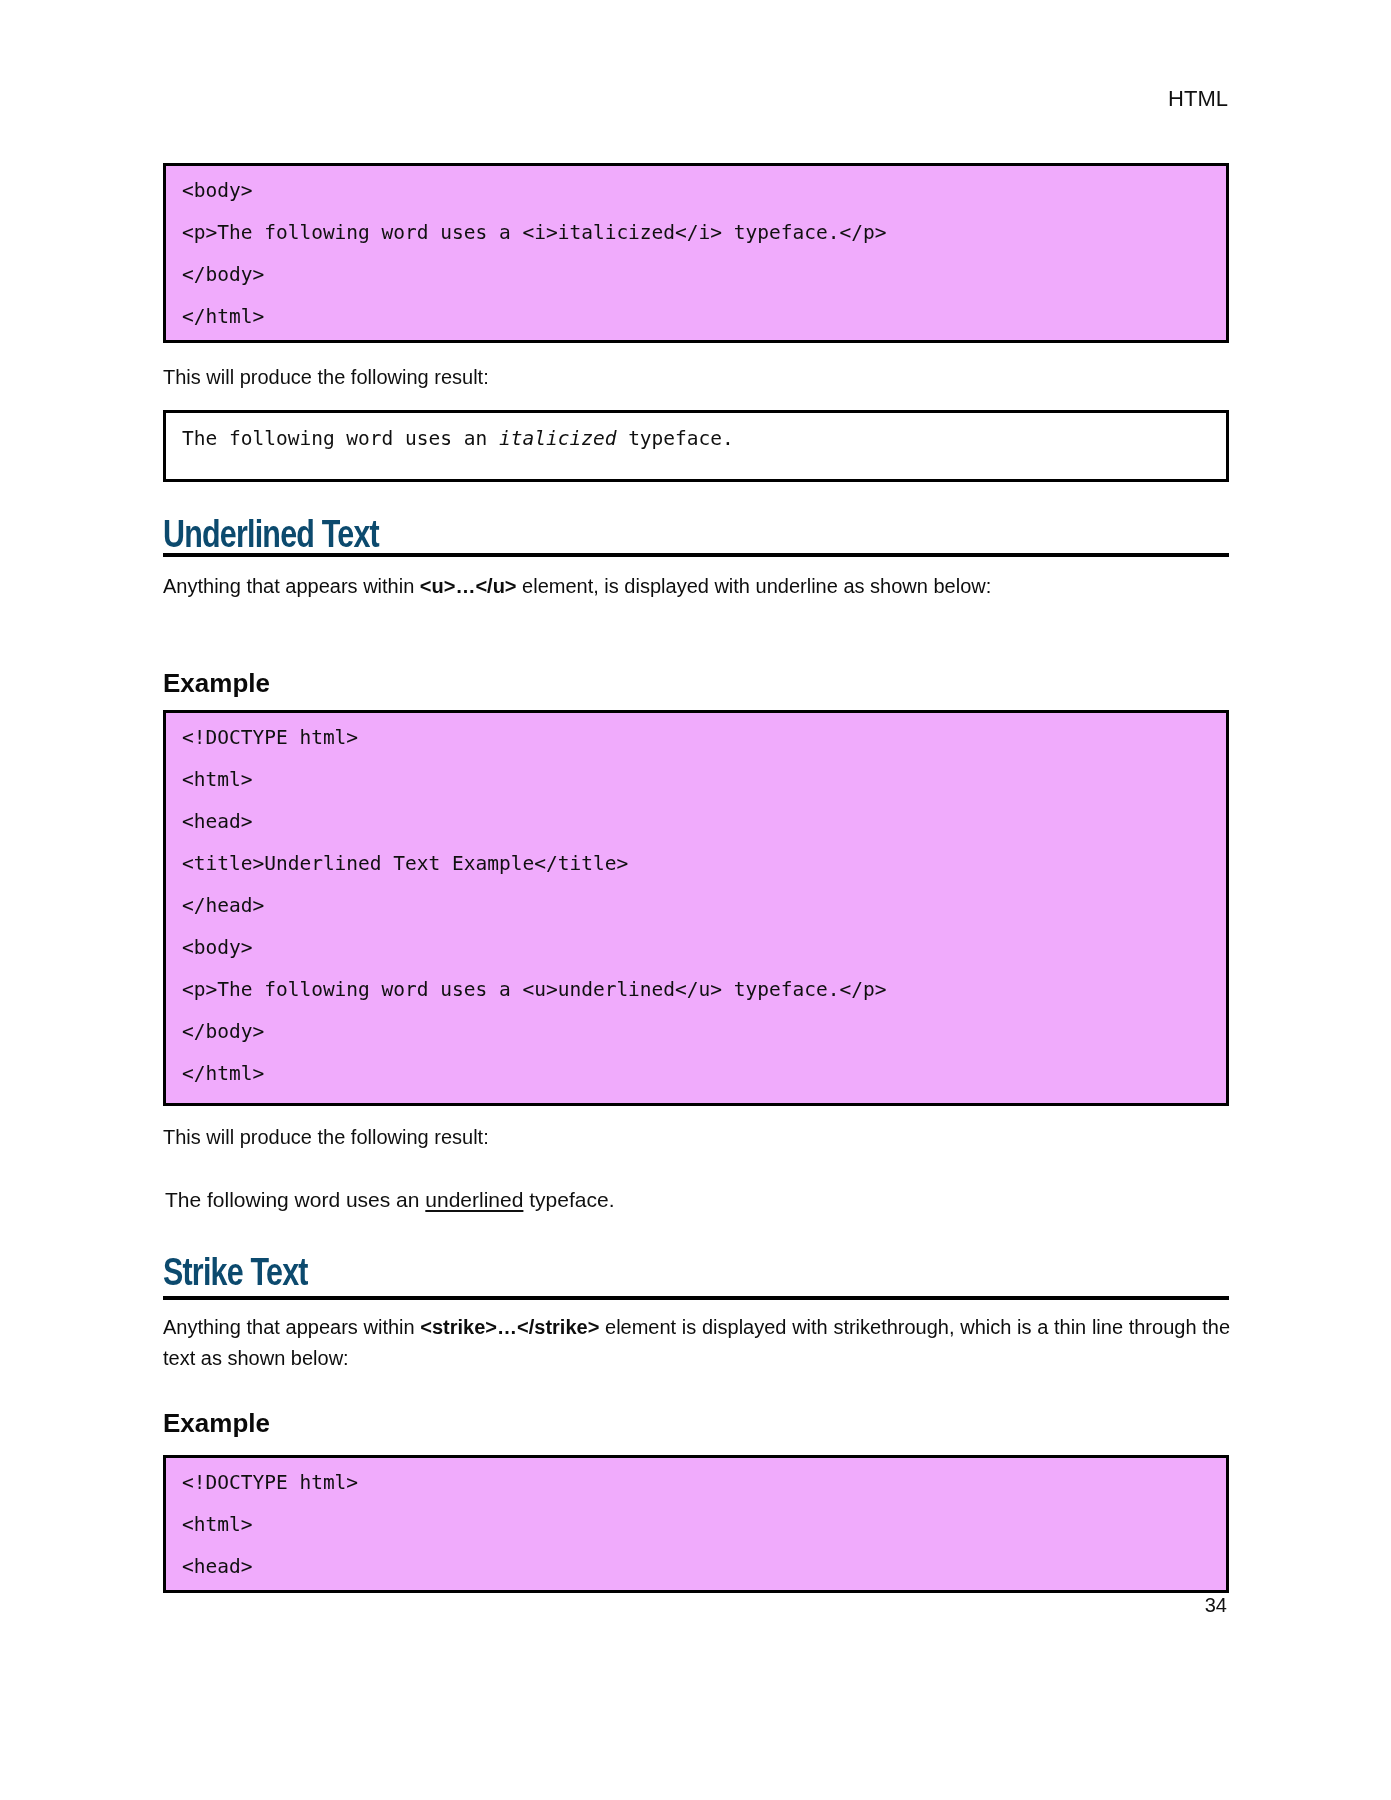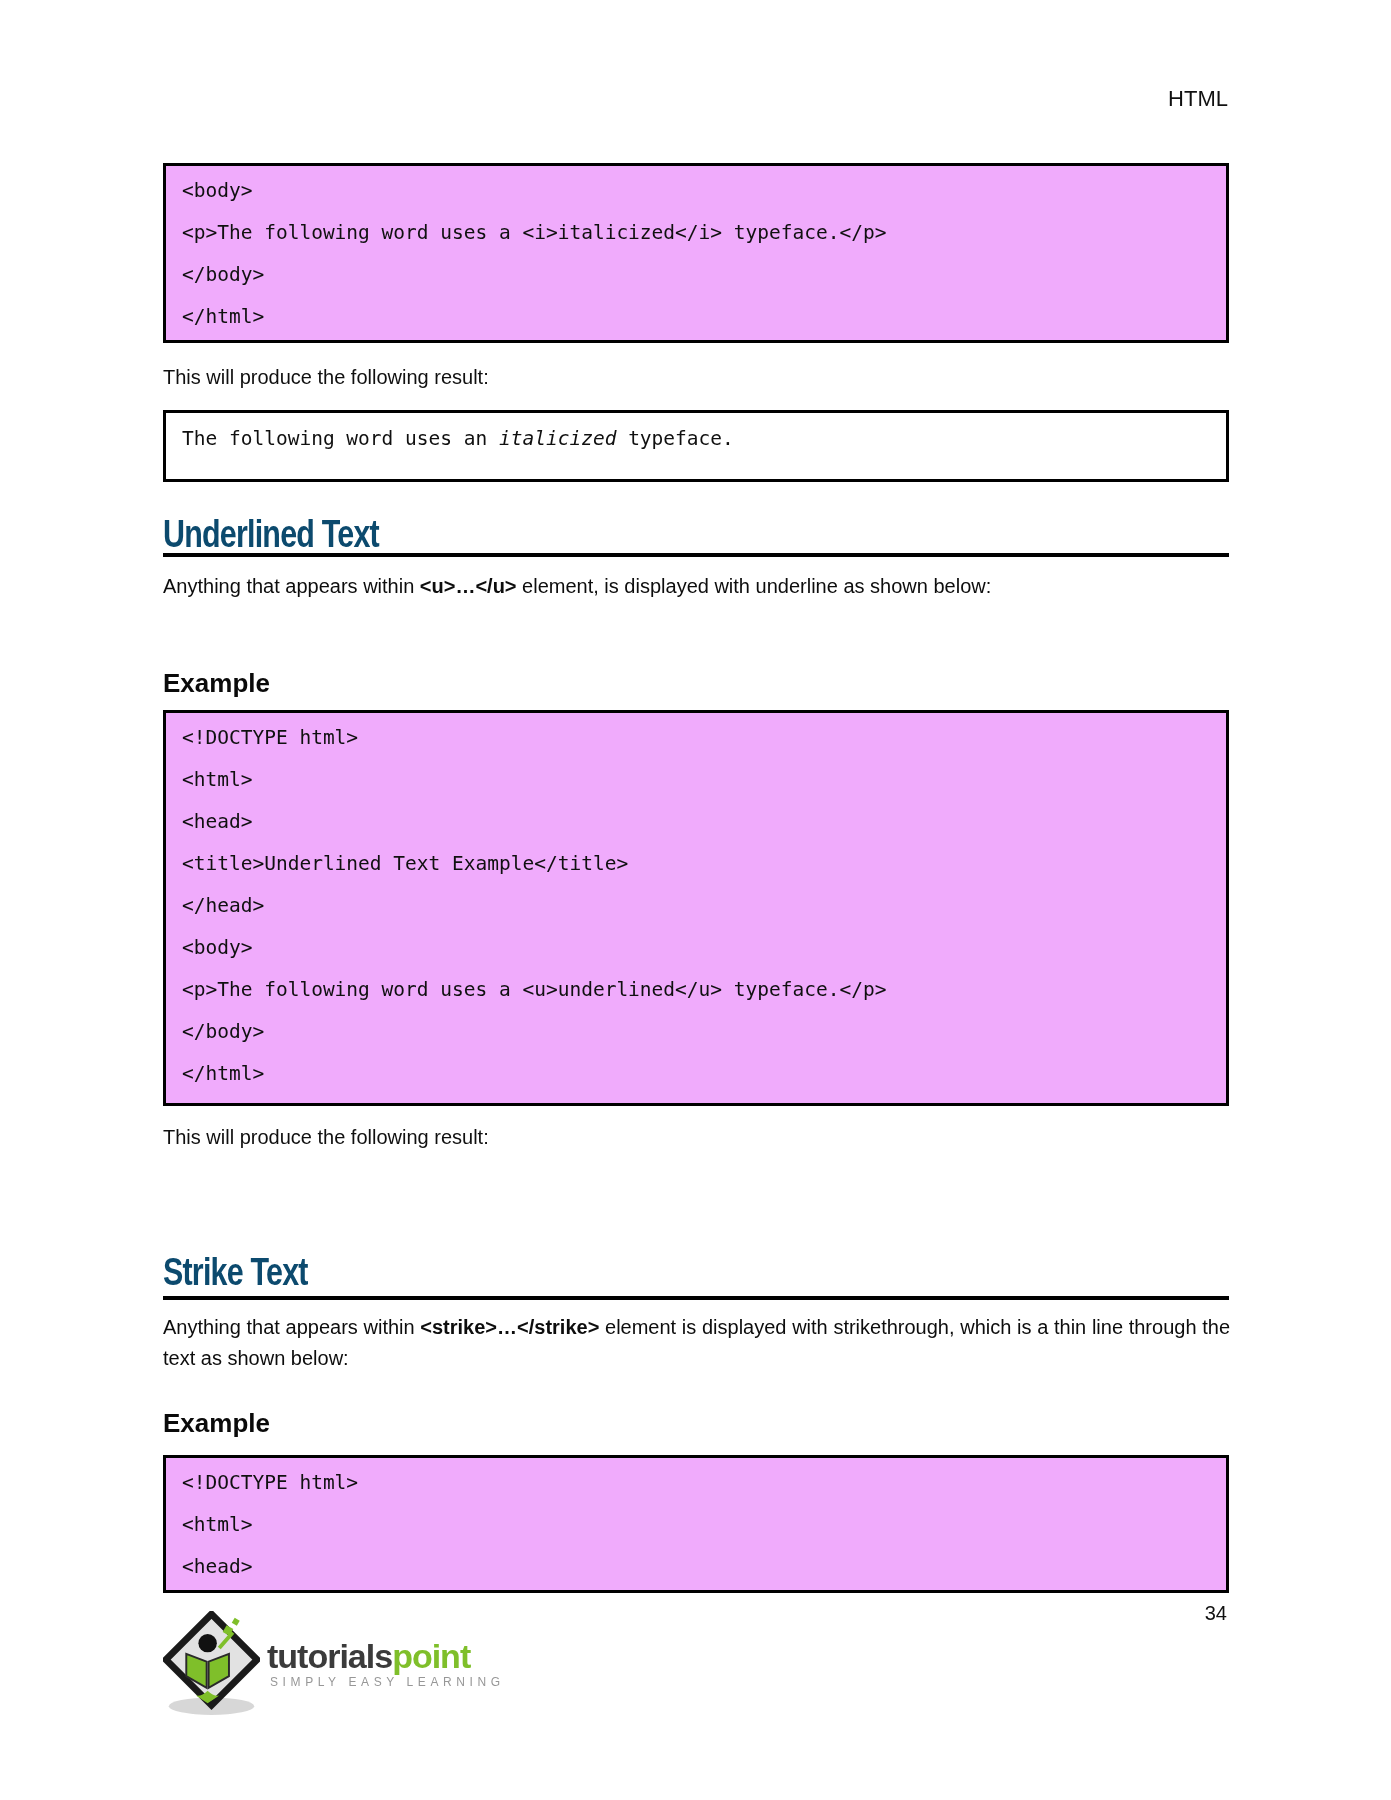--- a/index.html
+++ b/index.html
@@ -30,21 +30,21 @@
 
   .para{position:absolute;left:163px;width:1067px;font-size:20px;line-height:31px;
         text-align:justify;color:#0d0d0d;}
   .para b{font-weight:bold;}
 
   .example{position:absolute;left:163px;font-size:26px;font-weight:bold;color:#0a0a0a;}
 
   .resultline{position:absolute;left:165px;font-size:21px;color:#101010;}
   .uline{text-decoration:underline;text-underline-offset:3px;}
 
-  .pagenum{position:absolute;right:162px;top:1594px;font-size:20px;color:#111;background:#fff;padding:8px 2px;margin-left:40px;}
+  .pagenum{position:absolute;right:162px;top:1594px;font-size:20px;color:#111;background:#fff;padding:0 2px;margin-left:40px;}
 
   .logo{position:absolute;left:163px;top:1611px;width:480px;height:110px;}
   .logo svg{position:absolute;left:0;top:0;}
   .brand{position:absolute;left:104px;top:26px;font-size:34px;font-weight:bold;
          letter-spacing:-1px;color:#3b3b3b;white-space:nowrap;}
   .brand .green{color:#7fbf2a;}
   .tagline{position:absolute;left:107px;top:64px;font-size:12px;letter-spacing:4.6px;
            color:#979797;white-space:nowrap;}
 </style>
 </head>
@@ -83,47 +83,33 @@
     <div class="line">&lt;title&gt;Underlined Text Example&lt;/title&gt;</div>
     <div class="line">&lt;/head&gt;</div>
     <div class="line">&lt;body&gt;</div>
     <div class="line">&lt;p&gt;The following word uses a &lt;u&gt;underlined&lt;/u&gt; typeface.&lt;/p&gt;</div>
     <div class="line">&lt;/body&gt;</div>
     <div class="line">&lt;/html&gt;</div>
   </div>
 
   <div class="note" style="top:1126px;">This will produce the following result:</div>
 
+  <div class="resultline" style="top:1188px;"><span>The following word uses an </span><span class="uline">underlined</span><span> typeface.</span></div>
 
   <div class="section-title" style="top:1250px;">
     <span>Strike Text</span>
   </div>
   <div class="rule" style="top:1296px;"></div>
 
   <div class="para" style="top:1312px;"><span>Anything that appears within </span><b>&lt;strike&gt;…&lt;/strike&gt;</b><span> element is displayed with strikethrough, which is a thin line through the text as shown below:</span></div>
 
   <div class="example" style="top:1408px;">Example</div>
 
   <div class="codebox" style="top:1455px;">
     <div class="line">&lt;!DOCTYPE html&gt;</div>
     <div class="line">&lt;html&gt;</div>
     <div class="line">&lt;head&gt;</div>
   </div>
 
   <div class="pagenum">34</div>
 
-  <div class="logo">
-    <svg width="97" height="106" viewBox="0 0 100 109">
-      <ellipse cx="50" cy="98" rx="44" ry="9" fill="#c9c9c9" opacity="0.75"></ellipse>
-      <path d="M50 3 L97 50 L50 97 L3 50 Z" fill="#e2e2e2" stroke="#1a1a1a" stroke-width="7"></path>
-      <circle cx="46" cy="33" r="9.5" fill="#111"></circle>
-      <path d="M24 44 L45 52 L45 79 L24 67 Z" fill="#7fbf2a" stroke="#2a2a2a" stroke-width="2"></path>
-      <path d="M68 44 L47 52 L47 79 L68 67 Z" fill="#7fbf2a" stroke="#2a2a2a" stroke-width="2"></path>
-      <path d="M46 82 Q40 88 34 87 L46 95 L58 87 Q52 88 46 82 Z" fill="#7fbf2a"></path>
-      <rect x="63" y="16" width="8" height="8" fill="#7fbf2a" transform="rotate(30 67 20)"></rect>
-      <rect x="72" y="8" width="6" height="6" fill="#7fbf2a" transform="rotate(30 75 11)"></rect>
-      <path d="M58 38 L72 22" stroke="#7fbf2a" stroke-width="4"></path>
-    </svg>
-    <div class="brand"><span>tutorials</span><span class="green">point</span></div>
-    <div class="tagline">SIMPLY EASY LEARNING</div>
-  </div>
 
 </div>
 
 </body></html>

